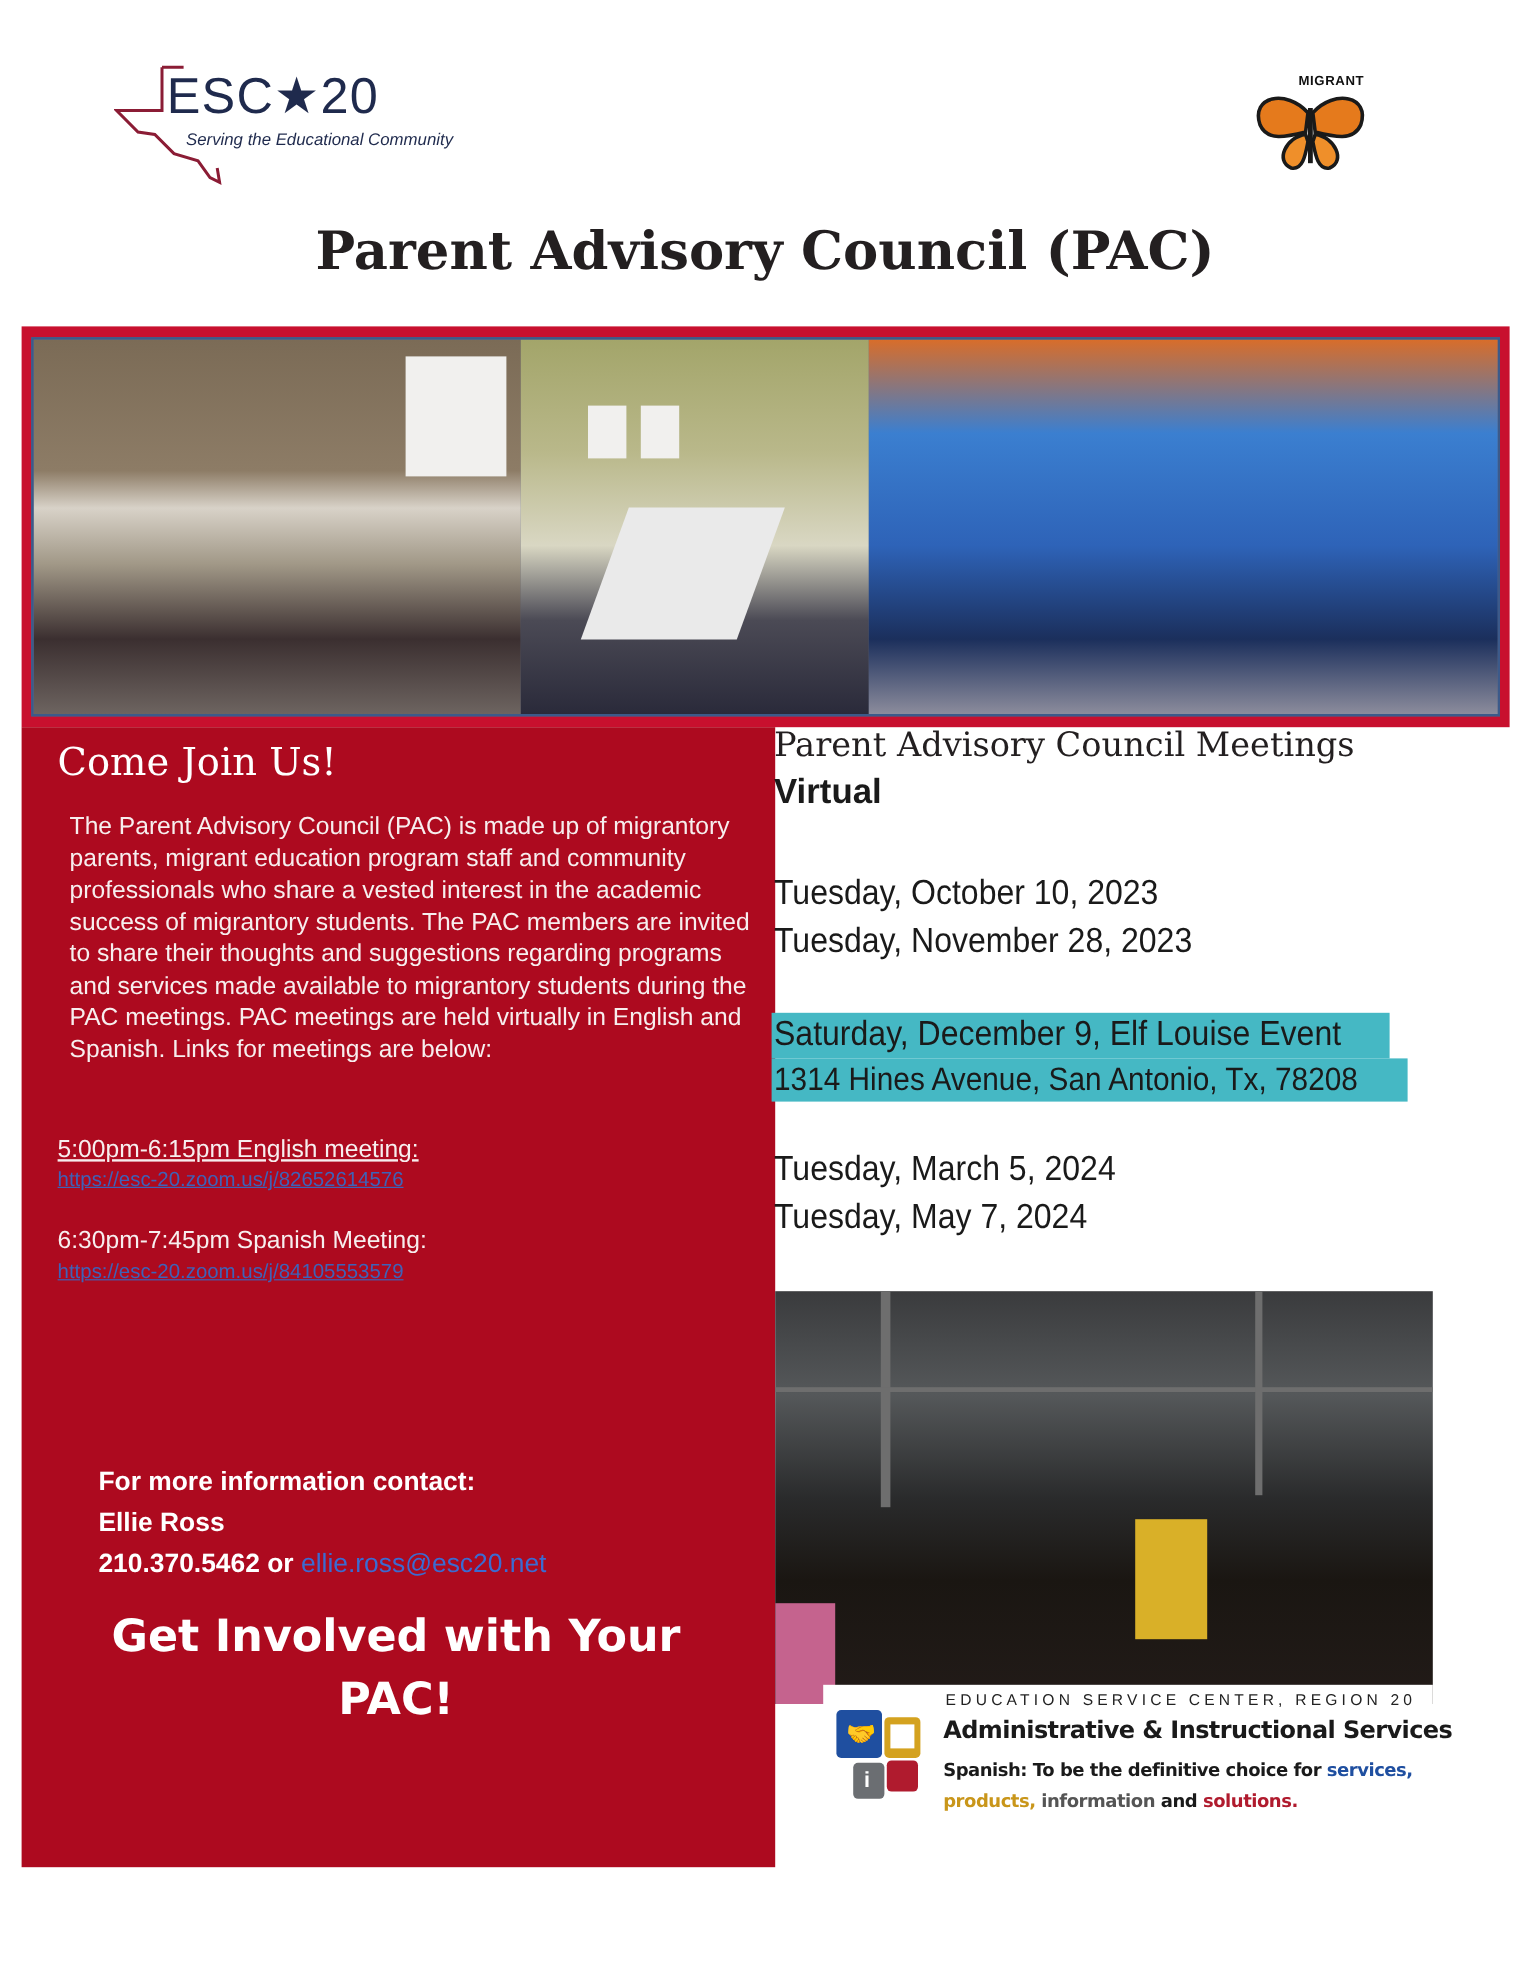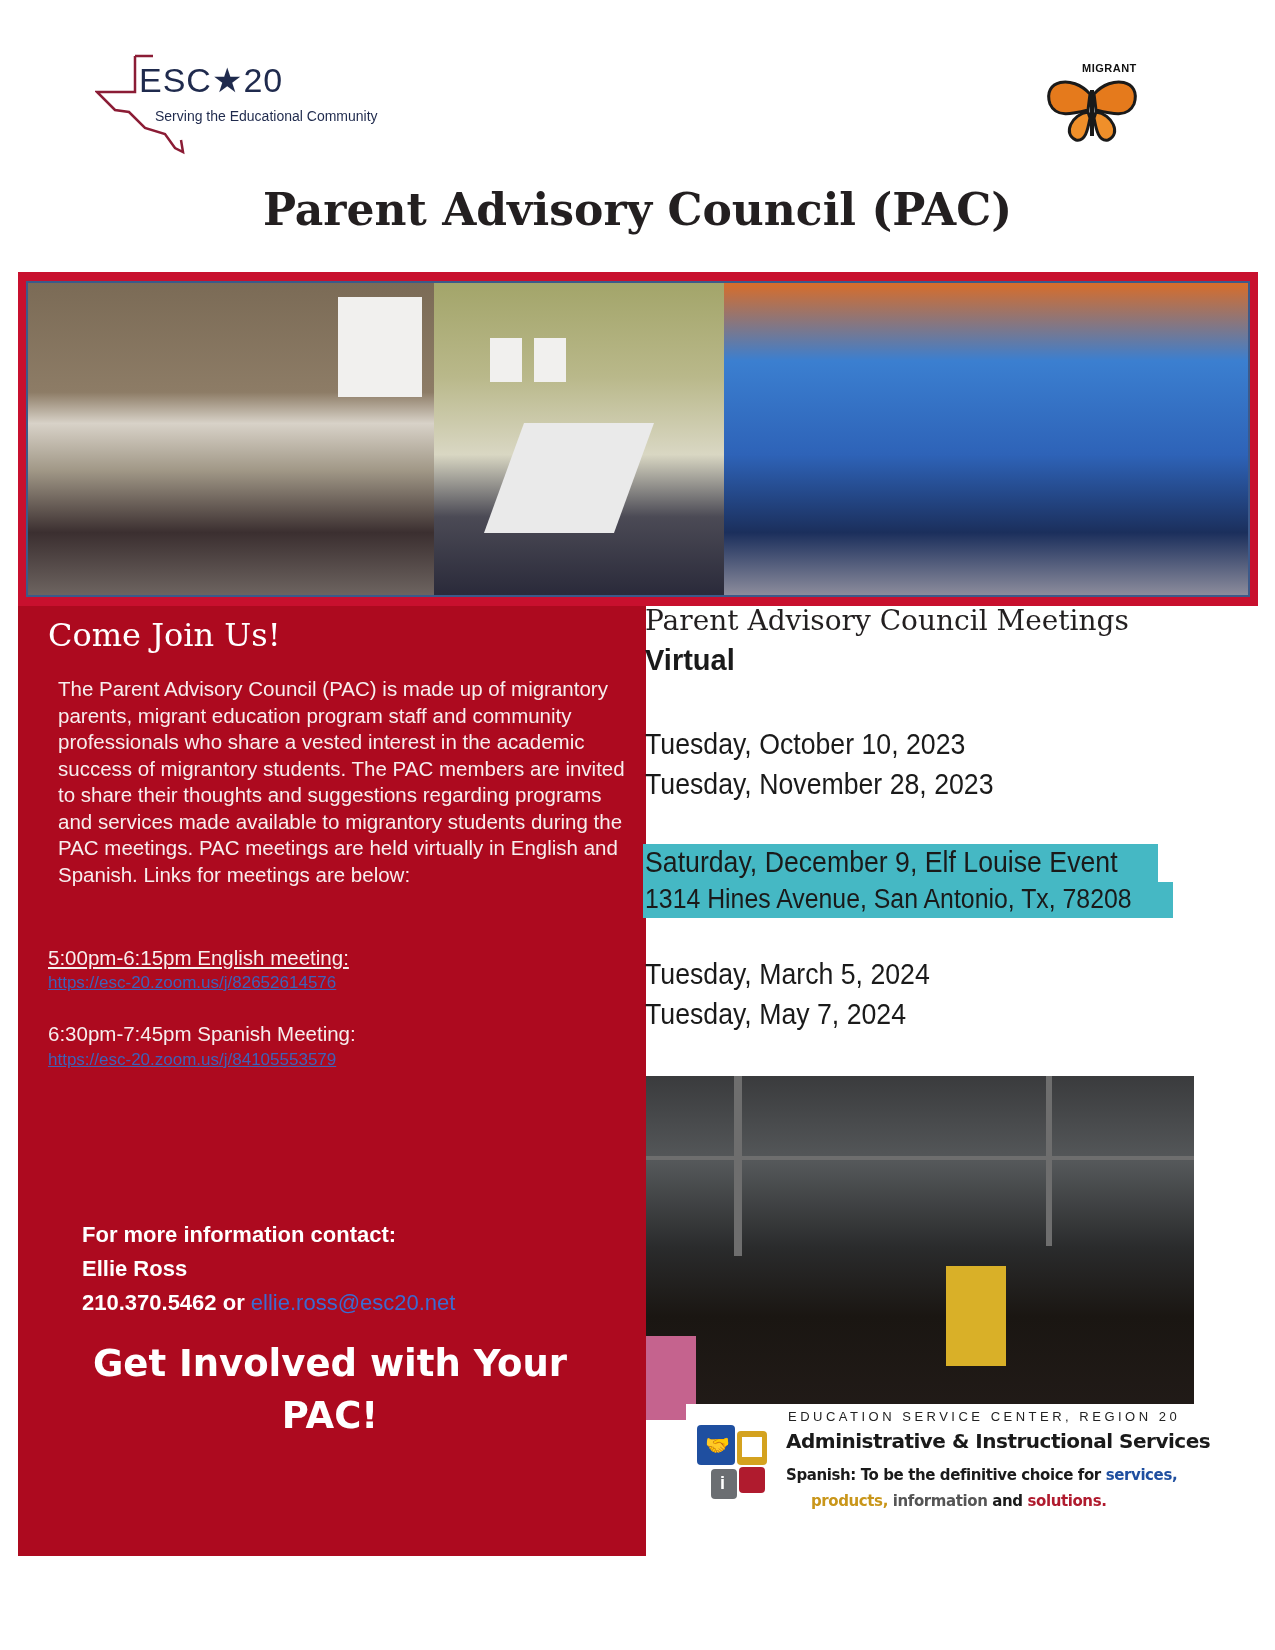--- a/index.html
+++ b/index.html
@@ -1,21 +1,21 @@
 <!DOCTYPE html>
 <html><head>
   <meta charset="utf-8">
   <style>
     html, body { margin:0; padding:0; }
     body { width:1275px; height:1650px; background:#ffffff; position:relative; overflow:hidden; font-family:"Liberation Sans", sans-serif; }
     .abs { position:absolute; }
     
     #esc-logo { left:95px; top:52px; width:300px; height:105px; }
-    #esc-logo .esc-text { position:absolute; left:44px; top:0px; font-family:"Liberation Sans", sans-serif; font-size:34px; color:#1f2a4d; letter-spacing:1px; line-height:56px; }
-    #esc-logo .esc-tag { position:absolute; left:60px; top:56px; font-family:"Liberation Sans", sans-serif; font-size:14px; color:#1f2a4d; }
+    #esc-logo .esc-text { position:absolute; left:44px; top:0px; font-family:"Liberation Sans", sans-serif; font-size:42px; color:#1f2a4d; letter-spacing:1px; line-height:56px; }
+    #esc-logo .esc-tag { position:absolute; left:60px; top:56px; font-family:"Liberation Sans", sans-serif; font-style:italic; font-size:14px; color:#1f2a4d; }
     #migrant-logo { left:1062px; top:60px; width:100px; height:90px; }
     #migrant-logo .mtext { position:absolute; left:20px; top:2px; font-family:"Liberation Sans", sans-serif; font-weight:bold; font-size:11px; color:#111; letter-spacing:0.5px; }
     
     #main-title { left:0; width:1275px; top:184px; text-align:center; font-family:"DejaVu Serif", serif; font-weight:bold; font-size:44px; color:#231f20; }
     
     #photo-band { left:18px; top:272px; width:1240px; height:334px; background:#c8102e; }
     #photo-inner { left:26px; top:281px; width:1224px; height:316px; background:#5a6a88; border:2px solid #3c5a8a; box-sizing:border-box; overflow:hidden; }
     .photo { position:absolute; top:0; height:100%; }
     #photo-1 { left:0; width:406px; background:linear-gradient(180deg,#7b6b56 0%,#8d7c66 35%,#d8d2c8 45%,#a19887 60%,#3b2f30 80%,#6d6460 100%); }
     #photo-2 { left:406px; width:290px; background:linear-gradient(180deg,#a3a56a 0%,#b9b88a 30%,#d9d7c3 55%,#4b4a55 75%,#2a2a3a 100%); }
@@ -49,21 +49,21 @@
     #bottom-photo { left:646px; top:1076px; width:548px; height:344px; background:linear-gradient(180deg,#3a3b3d 0%,#55585a 25%,#2a2b2c 50%,#1a1612 70%,#221b18 100%); overflow:hidden; }
     #bottom-photo .beam { position:absolute; background:#6e6e6e; }
     
     #footer-box { left:686px; top:1404px; width:508px; height:110px; background:#ffffff; }
     #footer-icons { left:697px; top:1425px; width:72px; height:76px; }
     .ficon { position:absolute; border-radius:4px; }
     #footer-esc { left:788px; top:1409px; font-size:13px; letter-spacing:3.5px; color:#222; }
     #footer-ais { left:786px; top:1429px; font-family:"DejaVu Sans", sans-serif; font-weight:bold; font-size:20px; color:#1a1a1a; letter-spacing:-0.5px; }
     #footer-vision { left:786px; top:1462px; width:400px; font-family:"DejaVu Sans", sans-serif; font-weight:bold; font-size:15px; line-height:26px; color:#1a1a1a; letter-spacing:-0.4px; }
     .c-blue { color:#1f4fa0;text-align:right; }
-    .c-gold { color:#c9961a;margin-left:25px; }
+    .c-gold { color:#c9961a; }
     .c-gray { color:#555; }
     .c-red  { color:#b01b2e; }
   </style>
 </head>
 <body>
 
 <div id="esc-logo" class="abs">
   <svg width="100" height="105" style="position:absolute;left:0;top:0">
     <path d="M40 4 L58 4 M40 4 L40 40 L2 40 L20 58 L34 60 L50 76 L70 82 L80 96 L88 100 L86 88" stroke="#8b1c35" stroke-width="2.5" fill="none"></path>
   </svg>

